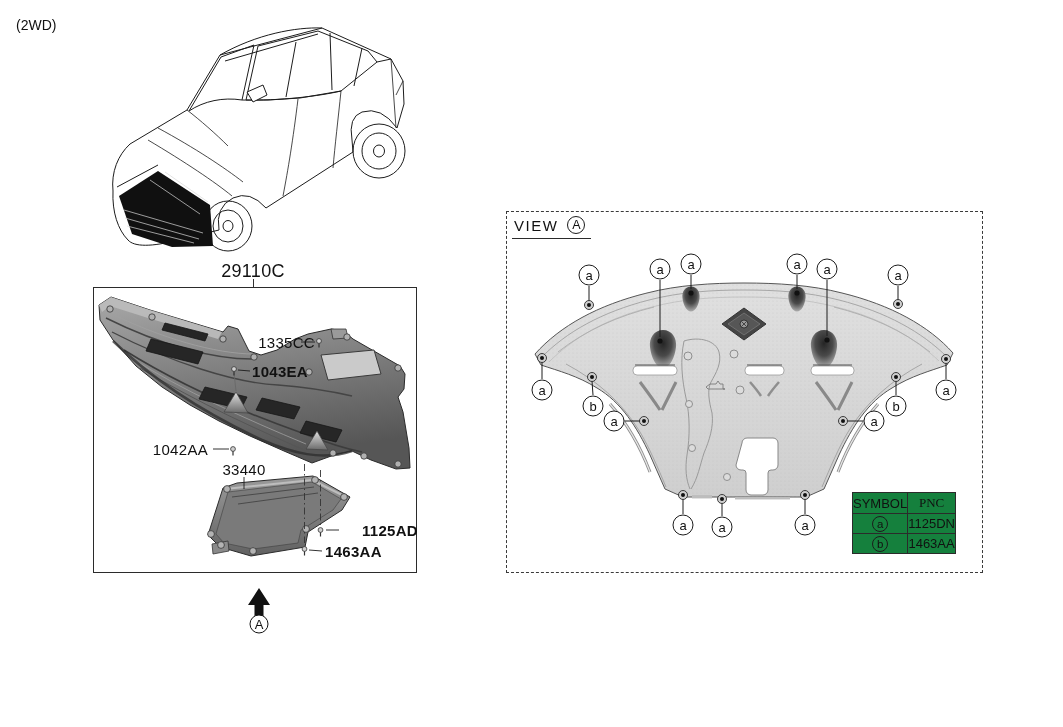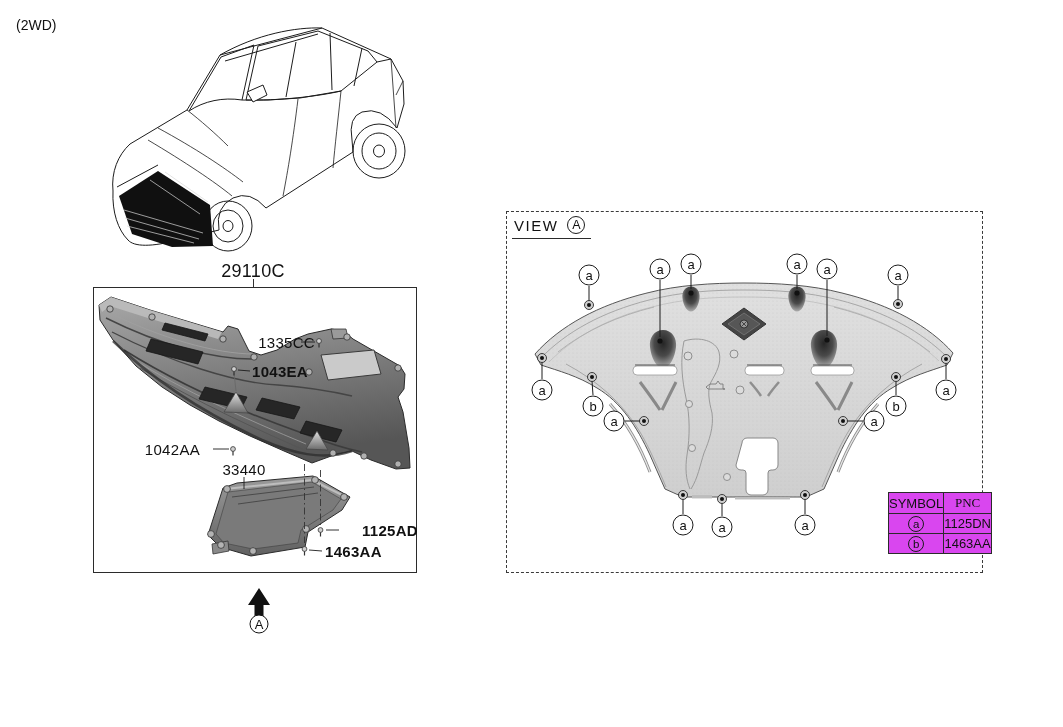--- a/index.html
+++ b/index.html
@@ -27,22 +27,22 @@
     width:18px;height:18px;border:1.3px solid #1c1c1c;border-radius:50%;
     font-size:12.5px;background:#fff;box-sizing:border-box;}
   .arrow-ref{position:absolute;left:259px;top:624px;transform:translate(-50%,-50%);z-index:4;
     width:19px;height:19px;border:1.4px solid #111;border-radius:50%;background:#fff;
     display:flex;align-items:center;justify-content:center;font-size:13px;box-sizing:border-box;}
   
   .callout{position:absolute;width:21px;height:21px;border:1.3px solid #1c1c1c;border-radius:50%;
     background:#fff;display:flex;align-items:center;justify-content:center;
     font-size:13px;transform:translate(-50%,-50%);z-index:4;box-sizing:border-box;}
   
-  .symbol-table{position:absolute;left:888px;top:492px;z-index:4;border-collapse:collapse;
-    background:#d946ef;font-size:13px;}
+  .symbol-table{position:absolute;left:852px;top:492px;z-index:4;border-collapse:collapse;
+    background:#15803d;font-size:13px;}
   .symbol-table th,.symbol-table td{border:1px solid #2b2b2b;text-align:center;
     font-weight:normal;padding:0;}
   .symbol-table th{width:58px;height:20px;}
   .symbol-table th+th{width:56px;font-family:Liberation Serif, serif;}
   .symbol-table td{height:19px;}
   .symbol-table tr.dotted td{border-top:1px dotted #777;}
   .mini-circle{display:inline-flex;align-items:center;justify-content:center;
     width:16px;height:16px;border:1.1px solid #1c1c1c;border-radius:50%;
     font-size:11.5px;box-sizing:border-box;vertical-align:middle;}
 </style>
@@ -313,21 +313,21 @@
   <div class="dashed-box"></div>
 
   <div class="drivetrain">(2WD)</div>
 
   <div class="main-part-number part-label">29110C</div>
 
   <div>
 
   <div class="part-label anchor-right" style="position: absolute; left: 299px; top: 342px; margin-left: 16px;">1335CC</div>
       <div class="part-label anchor-left" style="position: absolute; left: 252px; top: 371px;">1043EA</div>
-      <div class="part-label anchor-right" style="position: absolute; left: 200px; top: 449px; text-align: right;">1042AA</div>
+      <div class="part-label anchor-right" style="position: absolute; left: 208px; top: 449px; text-align: right;">1042AA</div>
       <div class="part-label anchor-center" style="position: absolute; left: 244px; top: 469px;">33440</div>
       <div class="part-label anchor-left" style="position: absolute; left: 346px; top: 530px; margin-left: 16px;">1125AD</div>
       <div class="part-label anchor-left" style="position: absolute; left: 325px; top: 551px;">1463AA</div>
     </div>
 
   <div class="view-title">
     <span class="vt">VIEW</span>
     <span class="ref-circle">A</span>
   </div>
 

